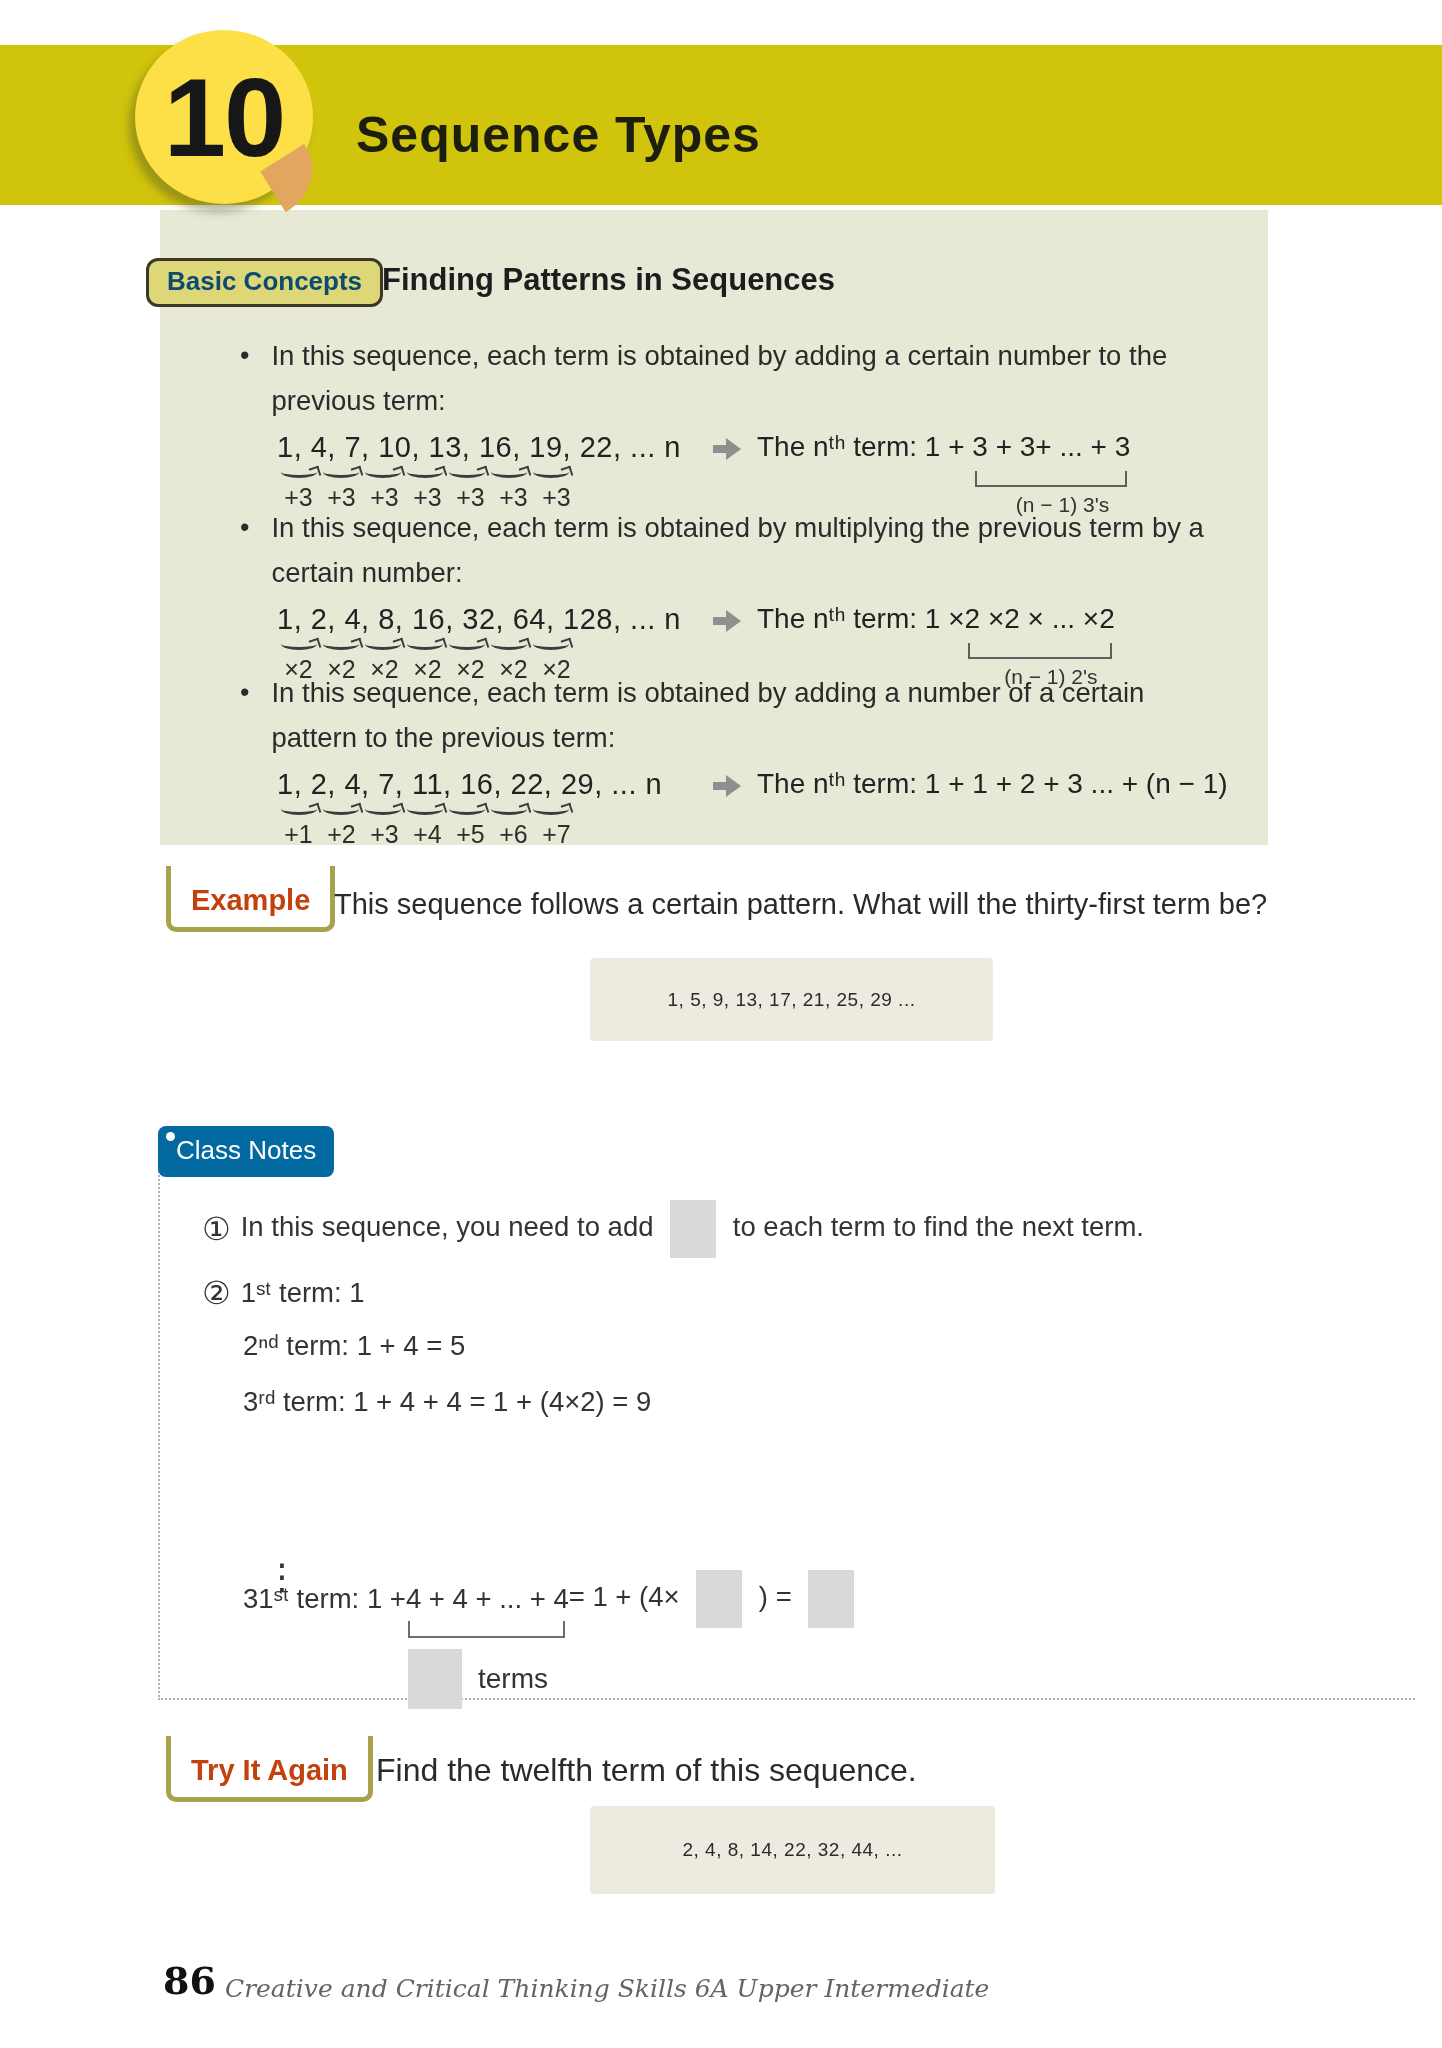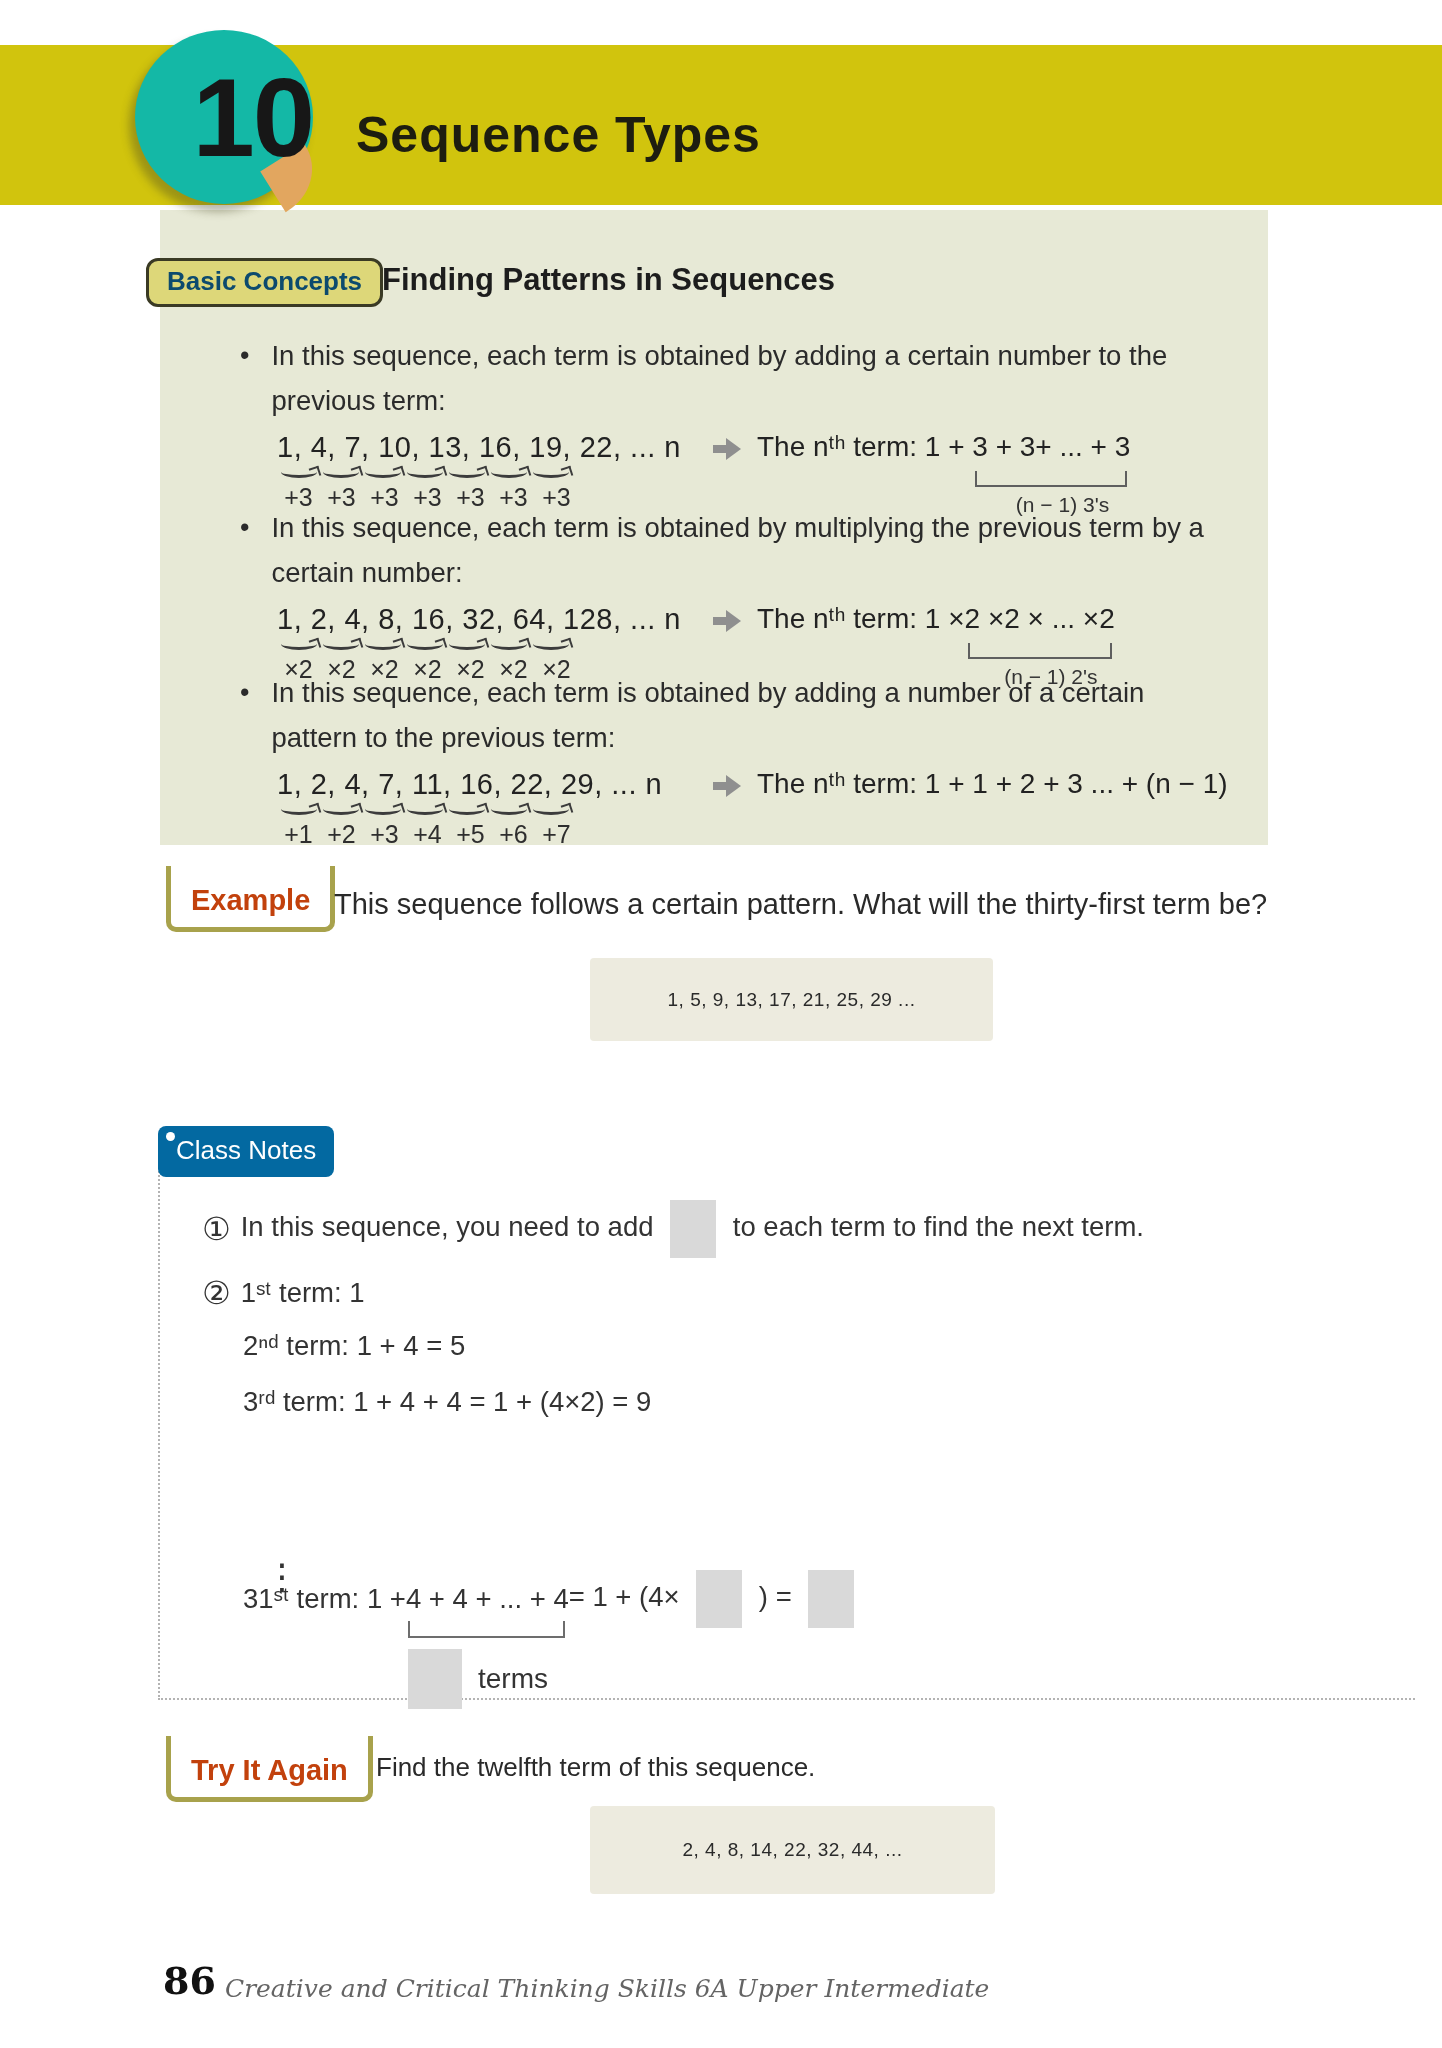--- a/index.html
+++ b/index.html
@@ -1,22 +1,22 @@
 <!DOCTYPE html>
 <html><head>
 <meta charset="utf-8">
 <style>
   * { margin:0; padding:0; box-sizing:border-box; }
   body { background:#ffffff; font-family:"Liberation Sans","DejaVu Sans",sans-serif; color:#2d2d2d; }
   .page { position:relative; width:1442px; height:2048px; background:#ffffff; overflow:hidden; }
 
   
   .band { position:absolute; left:0; top:45px; width:1442px; height:160px; background:#d1c40d; }
-  .bubble { position:absolute; left:135px; top:30px; width:178px; height:174px; background:#14b8a6;
-            border-radius:50%; display:flex; align-items:center; justify-content:flex-end;
+  .bubble { position:absolute; left:135px; top:30px; width:178px; height:174px; background:#fde047;
+            border-radius:50%; display:flex; align-items:center; justify-content:center;
             box-shadow:-6px 8px 9px rgba(70,70,35,.38); z-index:3; }
   .bubble::after { content:''; position:absolute; right:-8px; bottom:2px; width:52px; height:48px;
             background:#e2a65f; border-radius:0 0 95% 0; transform:rotate(-32deg); z-index:-1; }
   .bubble-num { font-size:112px; font-weight:bold; color:#171717; letter-spacing:-2px; }
   .unit-title { position:absolute; left:356px; top:106px; font-size:50px; font-weight:bold; color:#1d1d10; letter-spacing:1px; z-index:4; }
 
   
   .panel { position:absolute; left:160px; top:210px; width:1108px; height:635px; background:#e7e9d6; }
   .bc-badge { position:absolute; left:146px; top:258px; background:#ddd779; border:3px solid #3a3a24;
               border-radius:12px; padding:5px 18px 7px; font-size:26px; font-weight:bold; color:#0c4a6e; z-index:5; }
@@ -47,21 +47,21 @@
                   font-size:21px; color:#333; white-space:nowrap; }
 
   
   .tag { position:absolute; border:5px solid #a8a24c; border-top:none; border-radius:0 0 10px 10px;
          padding:6px 20px 10px; font-size:29px; font-weight:bold; color:#c2410c; background:transparent; z-index:5; }
   .tag::before, .tag::after { content:''; position:absolute; top:-12px; width:5px; height:14px; background:#a8a24c; }
   .tag::before { left:-5px; } .tag::after { right:-5px; }
   .ex-tag { left:166px; top:878px; }
   .try-tag { left:166px; top:1748px; }
   .ex-q { position:absolute; left:334px; top:880px; width:1015px; font-size:29px; line-height:1.68; color:#2a2a2a; z-index:5; }
-  .try-q { position:absolute; left:376px; top:1752px; font-size:26px; color:#2a2a2a; z-index:5; }
+  .try-q { position:absolute; left:376px; top:1752px; font-size:32px; color:#2a2a2a; z-index:5; }
   .pill { position:absolute; background:#edebdf; border-radius:4px; display:flex; align-items:center;
           justify-content:center; font-size:19px; color:#2a2a2a; letter-spacing:.5px; z-index:5; }
   .ex-pill { left:590px; top:958px; width:403px; height:83px; }
   .try-pill { left:590px; top:1806px; width:405px; height:88px; }
 
   
   .cn-box { position:absolute; left:158px; top:1152px; width:1257px; height:548px;
             border-left:2px dotted #b3b3b3; border-bottom:2px dotted #b3b3b3; z-index:1; }
   .cn-badge { position:absolute; left:158px; top:1126px; background:#0369a1; color:#ffffff; font-weight:normal;
               font-size:26px; padding:9px 18px 11px; border-radius:8px; z-index:5; }

